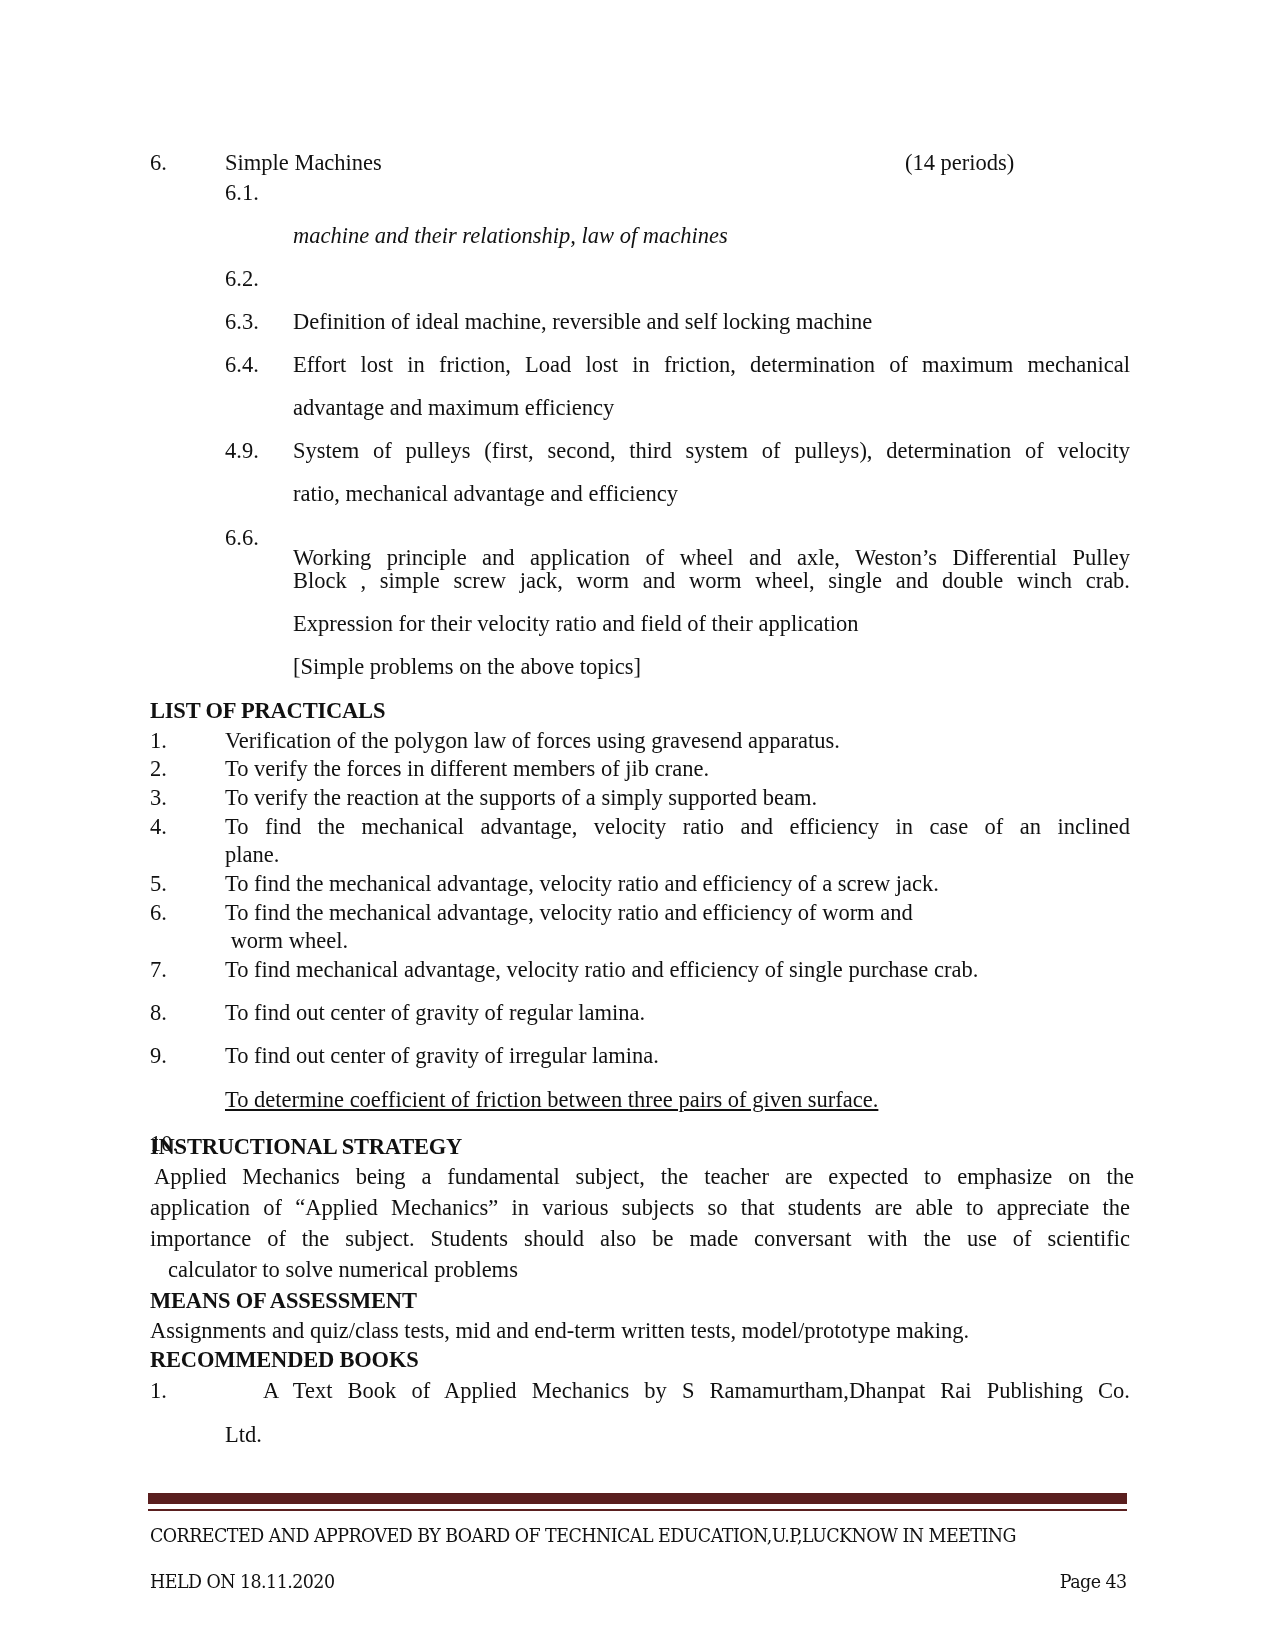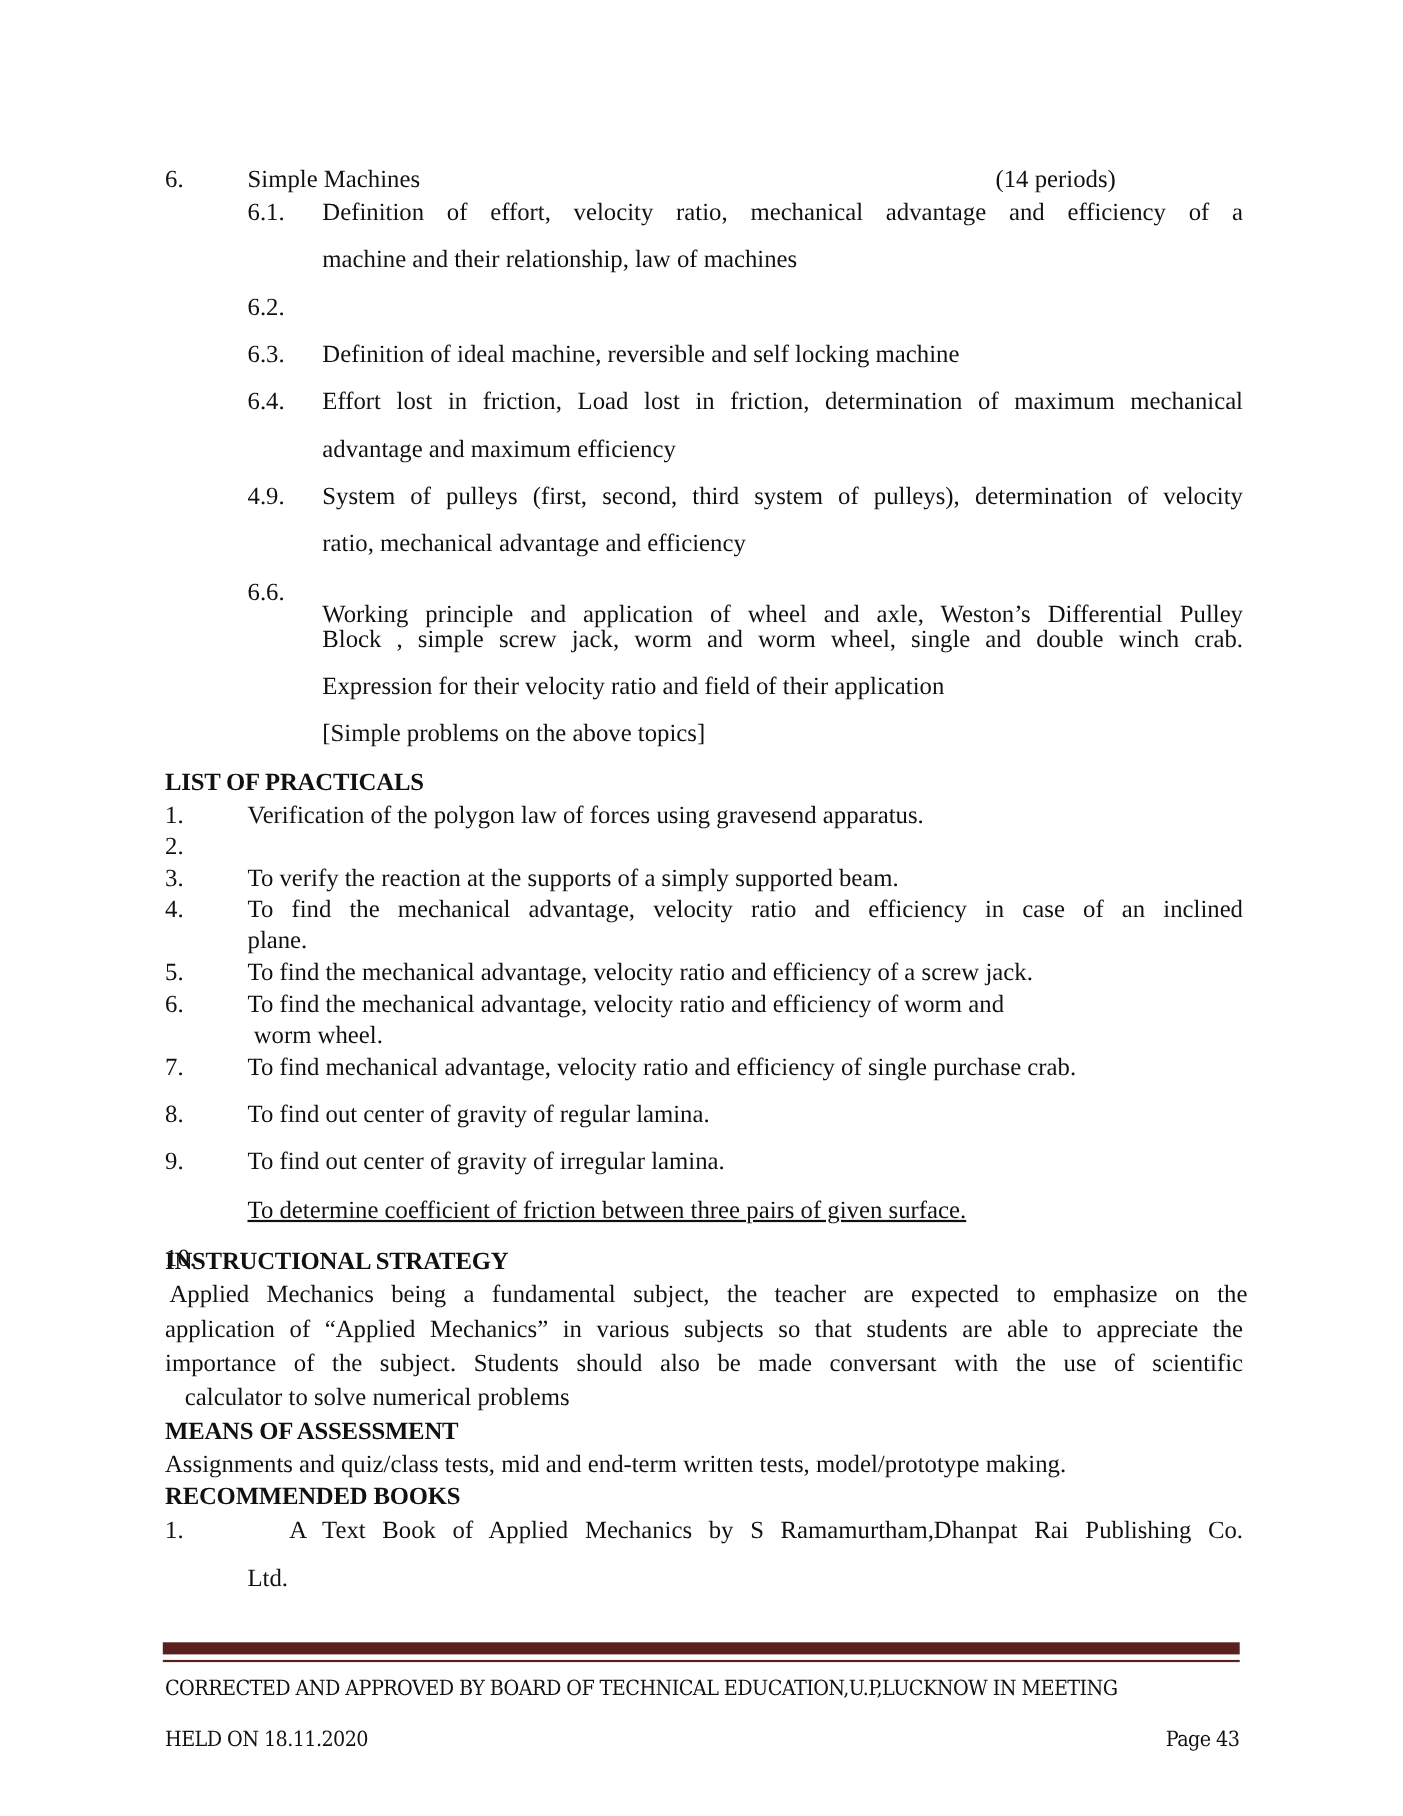--- a/index.html
+++ b/index.html
@@ -25,22 +25,21 @@
 </head>
 <body>
 
 <div class="page">
 
   <div class="line" style="left:150px; top:152px;">6.</div>
   <div class="line" style="left:225px; top:152px;">Simple Machines</div>
   <div class="line" style="left:905px; top:152px;">(14 periods)</div>
 
   <div class="line" style="left:225px; top:182px;">6.1.</div>
-  <div class="line just" style="left:293px; top:182px; width:837px;">Definition of effort, velocity ratio, mechanical advantage and efficiency of a</div>
-  <div class="line" style="left:293px; top:225px;">machine and their relationship, law of machines</div>
+  <div class="line" style="left:293px; top:225px;font-style:italic;">machine and their relationship, law of machines</div>
 
   <div class="line" style="left:225px; top:268px;">6.2.</div>
 
   <div class="line" style="left:225px; top:311px;">6.3.</div>
   <div class="line" style="left:293px; top:311px;">Definition of ideal machine, reversible and self locking machine</div>
 
   <div class="line" style="left:225px; top:354px;">6.4.</div>
   <div class="line just" style="left:293px; top:354px; width:837px;">Effort lost in friction, Load lost in friction, determination of maximum mechanical</div>
   <div class="line" style="left:293px; top:397px;">advantage and maximum efficiency</div>
 
@@ -53,20 +52,21 @@
   <div class="line just" style="left:293px; top:570px; width:837px;">Block , simple screw jack, worm and worm wheel, single and double winch crab.</div>
   <div class="line" style="left:293px; top:613px;">Expression for their velocity ratio and field of their application</div>
   <div class="line" style="left:293px; top:656px;">[Simple problems on the above topics]</div>
 
   <div class="line bold" style="left:150px; top:700px;">LIST OF PRACTICALS</div>
 
   <div class="line" style="left:150px; top:730px;">1.</div>
   <div class="line" style="left:225px; top:730px;">Verification of the  polygon law of forces  using  gravesend  apparatus.</div>
 
   <div class="line" style="left:150px; top:758px;">2.</div>
+  <div class="line" style="left:225px; top:758px;">To verify the forces in different members of jib crane.</div>
 
   <div class="line" style="left:150px; top:787px;">3.</div>
   <div class="line" style="left:225px; top:787px;">To verify the reaction at the supports of a simply supported beam.</div>
 
   <div class="line" style="left:150px; top:816px;">4.</div>
   <div class="line just" style="left:225px; top:816px; width:905px;">To find the mechanical advantage, velocity ratio and efficiency in case of an inclined</div>
   <div class="line" style="left:225px; top:844px;">plane.</div>
 
   <div class="line" style="left:150px; top:873px;">5.</div>
   <div class="line" style="left:225px; top:873px;">To find the mechanical advantage, velocity ratio and efficiency of a screw jack.</div>

